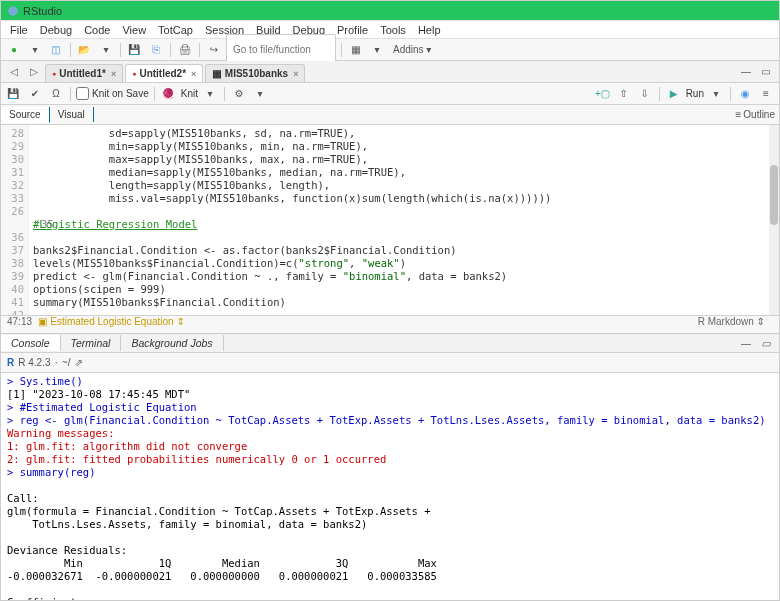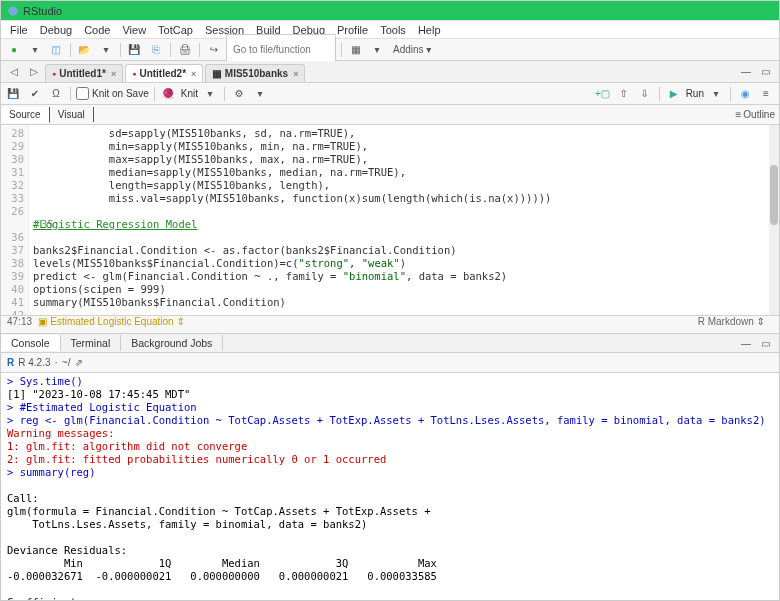--- a/index.html
+++ b/index.html
@@ -27,21 +27,21 @@
 .srcvis .active { background: #fff; border-bottom: 1px solid #fff; margin-bottom: -1px; }
 .outline { position: absolute; right: 4px; display: flex; gap: 2px; align-items: center; color: #555; }
 .editor { flex: 0 0 190px; display: flex; overflow: hidden; position: relative; font-family: "Consolas","Monaco",monospace; font-size: 10.5px; line-height: 13px; }
 .gutter { width: 28px; background: #f7f7f7; text-align: right; color: #aaa; padding: 2px 4px 2px 0; border-right: 1px solid #eee; }
 .code { flex: 1; padding: 2px 4px; white-space: pre; overflow: hidden; }
 .code .c { color: #248F24; text-decoration: underline; }
 .code .s { color: #036A07; }
 .statusline { height: 18px; border-top: 1px solid #d0d0d0; display: flex; padding: 0 6px; font-size: 10px; color: #666; background: #f7f7f7; position: relative; }
 .statusline .crumb { color: #c59a00; margin-left: 6px; }
 .statusline .right { position: absolute; right: 14px; }
-.pane-tabs { height: 20px; display: flex; align-items: center; border-top: 1px solid #ccc; border-bottom: 1px solid #d0d0d0; background: #f2f2f2; font-size: 10.5px; }
+.pane-tabs { height: 20px; display: flex; align-items: center; border-top: 1px solid #ccc; border-bottom: 1px solid #d0d0d0; background: #f2f2f2; font-size: 10.5px; font-style: italic; }
 .pane-tabs .pt { padding: 2px 10px; border-right: 1px solid #ccc; }
 .pane-tabs .pt.active { background: #fff; }
 .pane-tabs .pt-right { margin-left: auto; display: flex; gap: 2px; padding-right: 4px; }
 .console-toolbar { height: 20px; display: flex; align-items: center; padding: 0 6px; gap: 4px; border-bottom: 1px solid #d0d0d0; background: #f7f7f7; font-size: 10px; color: #555; }
 .console { flex: 1; overflow: hidden; font-family: "Consolas","Monaco",monospace; font-size: 10.5px; line-height: 13px; padding: 2px 6px; white-space: pre; }
 .console .p { color: #0000cc; }
 .console .w { color: #cc0000; }
 .console .o { color: #000; }
 .scrollbar { position: absolute; right: 0; width: 10px; background: #f0f0f0; }
 .scrollbar .thumb { background: #c0c0c0; border-radius: 4px; width: 8px; margin-left: 1px; }

